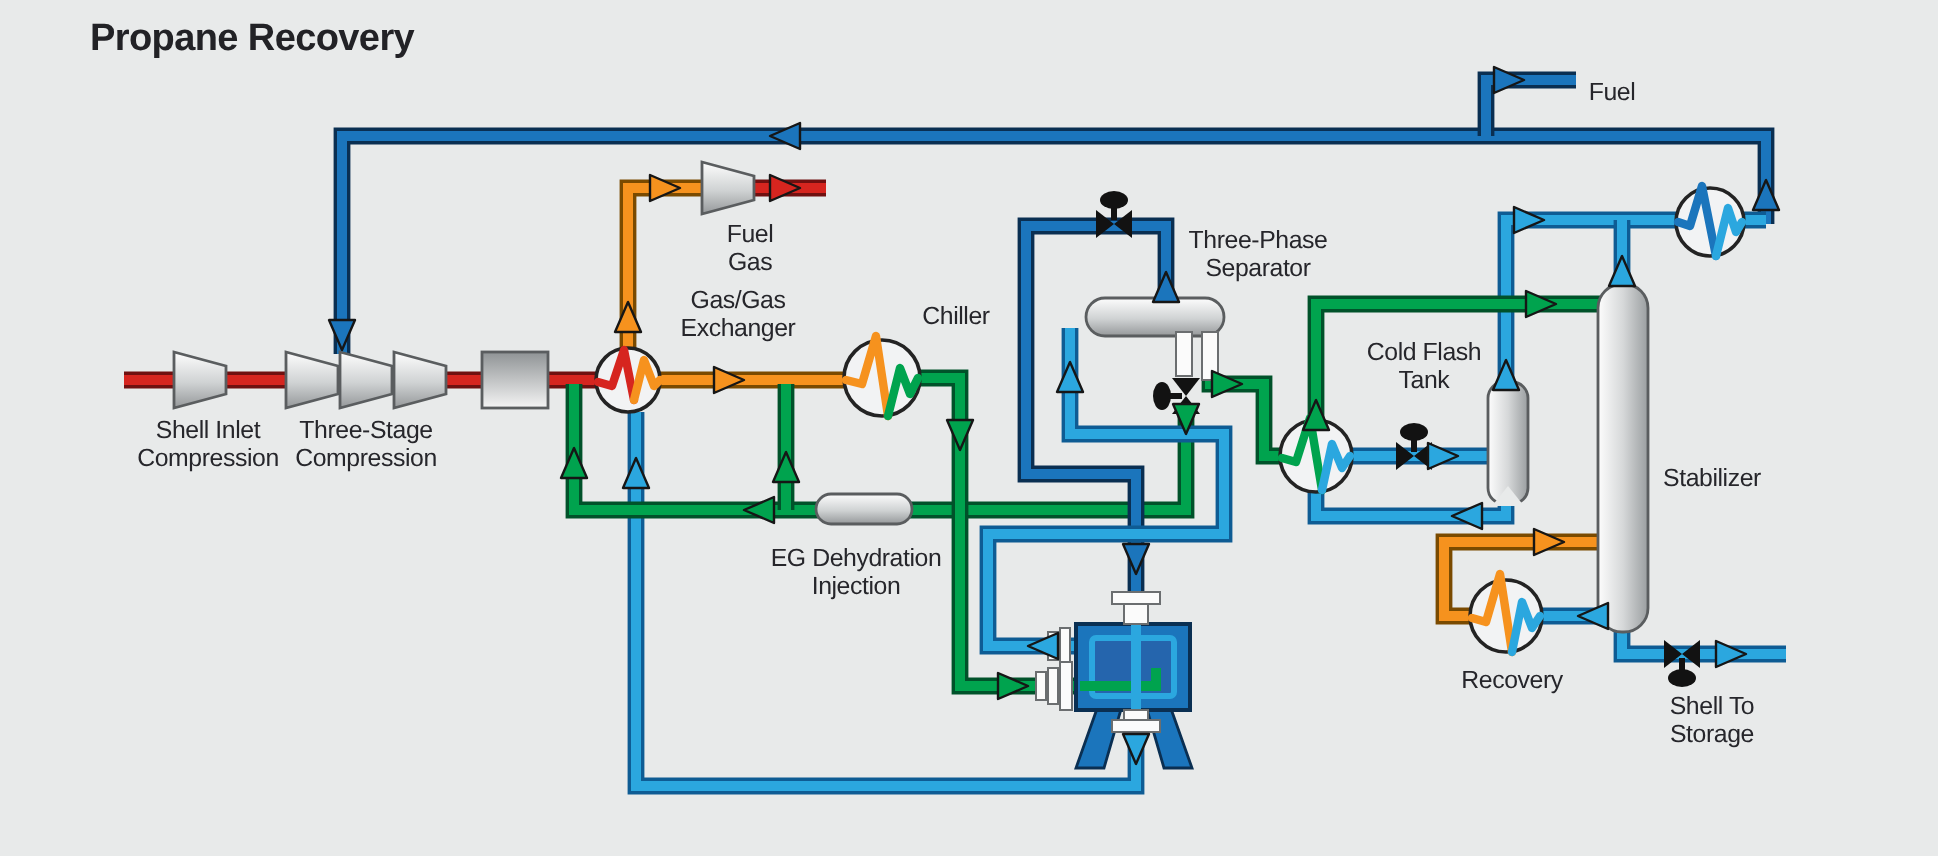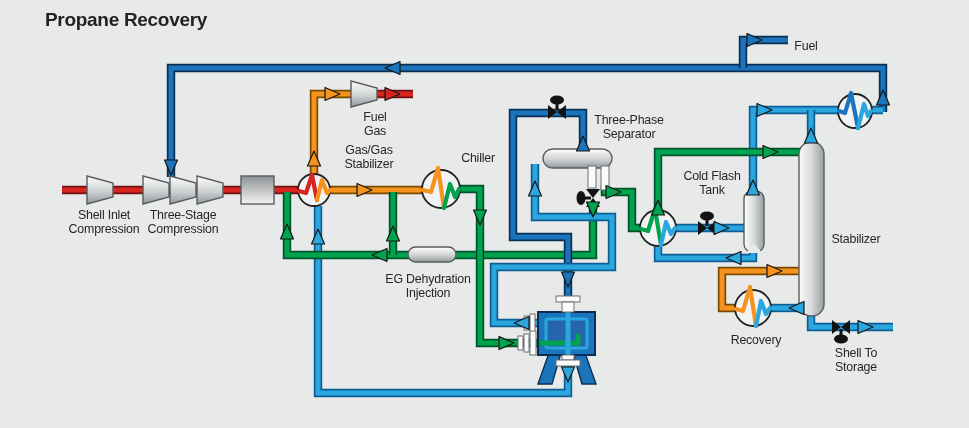--- a/index.html
+++ b/index.html
@@ -229,21 +229,21 @@
         <polygon points="782,271 767,264.5 767,277.5" fill="#f6921e" class="arrowhead"></polygon>
       </g>
 </svg>
 
 <div class="title">Propane Recovery</div>
 <div class="lbl" style="left:104px;top:209px">Shell Inlet
 Compression</div>
 <div class="lbl" style="left:183px;top:209px">Three-Stage
 Compression</div>
 <div class="lbl" style="left:369px;top:144px">Gas/Gas
-Stabilizer</div>
+Exchanger</div>
 <div class="lbl" style="left:375px;top:111px">Fuel
 Gas</div>
 <div class="lbl" style="left:478px;top:152px">Chiller</div>
 <div class="lbl" style="left:428px;top:273px">EG Dehydration
 Injection</div>
 <div class="lbl" style="left:629px;top:114px">Three-Phase
 Separator</div>
 <div class="lbl" style="left:712px;top:170px">Cold Flash
 Tank</div>
 <div class="lbl" style="left:806px;top:40px">Fuel</div>

